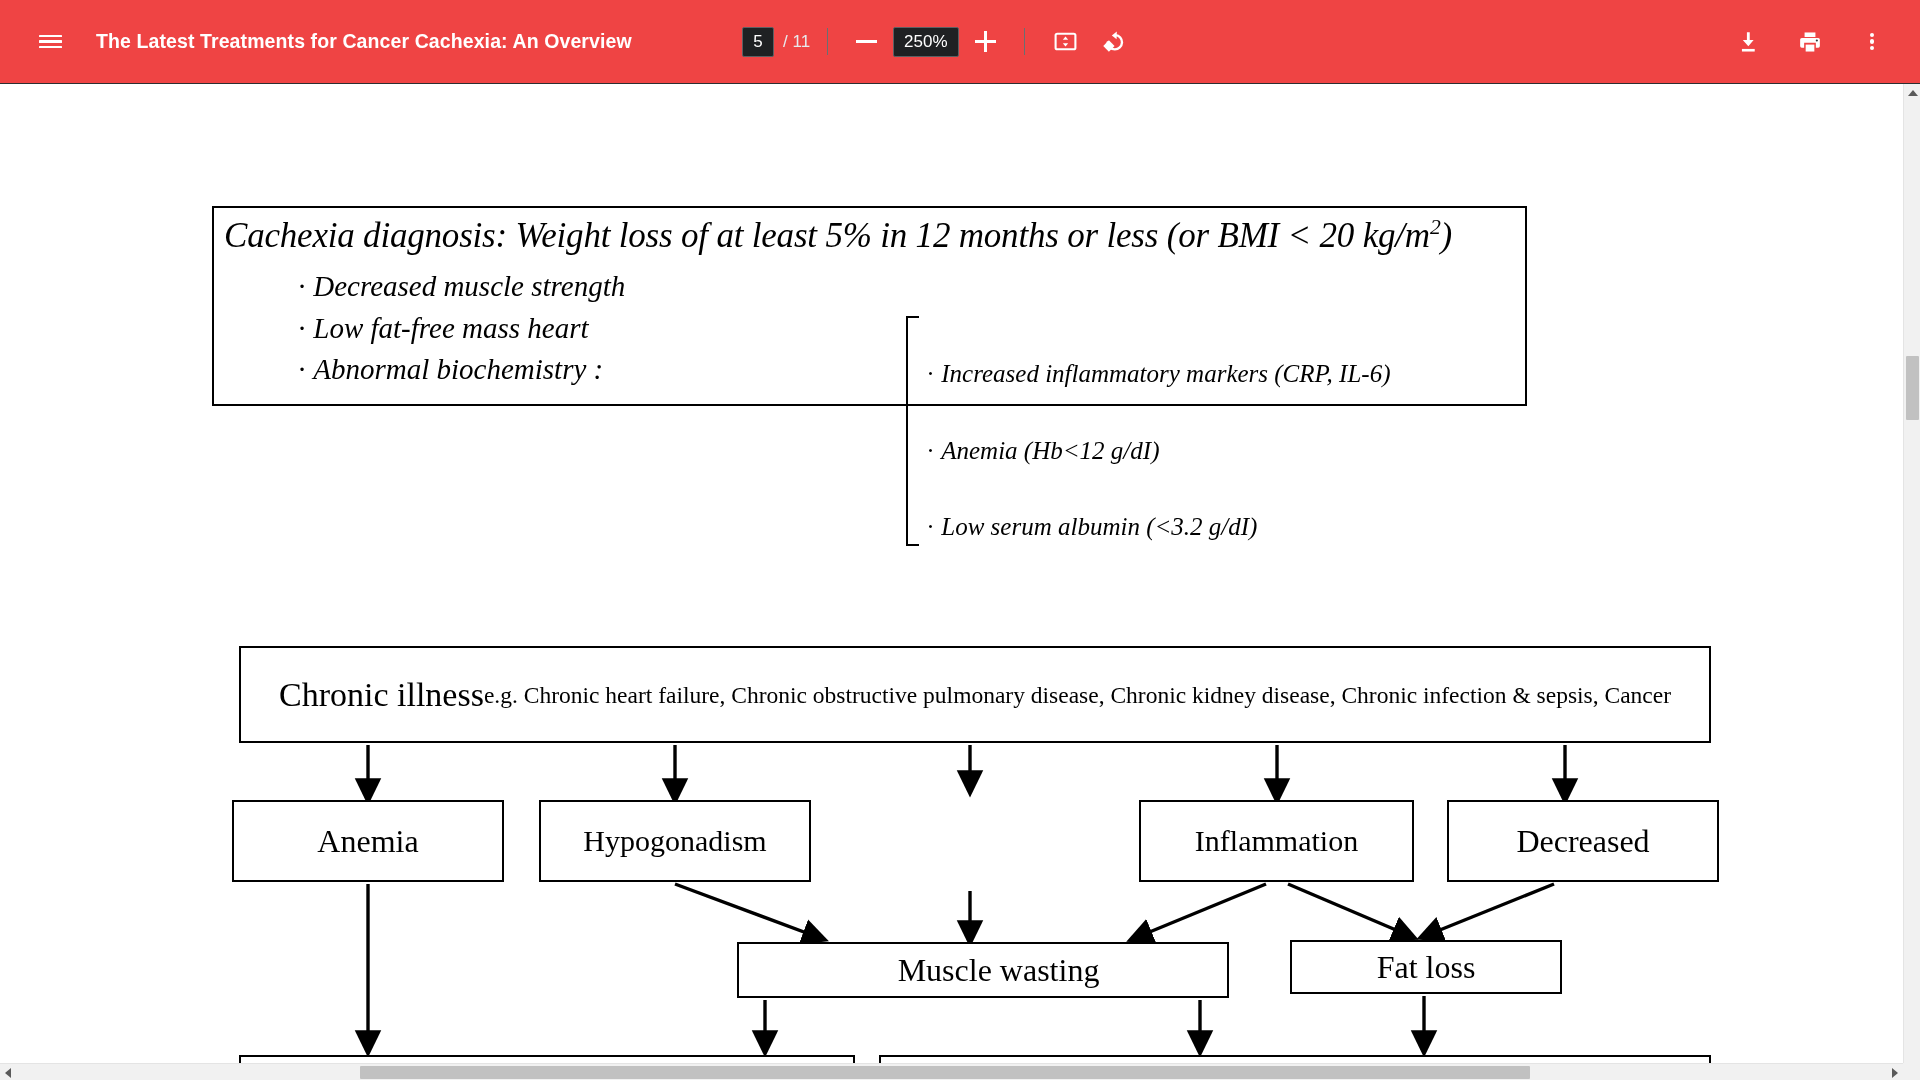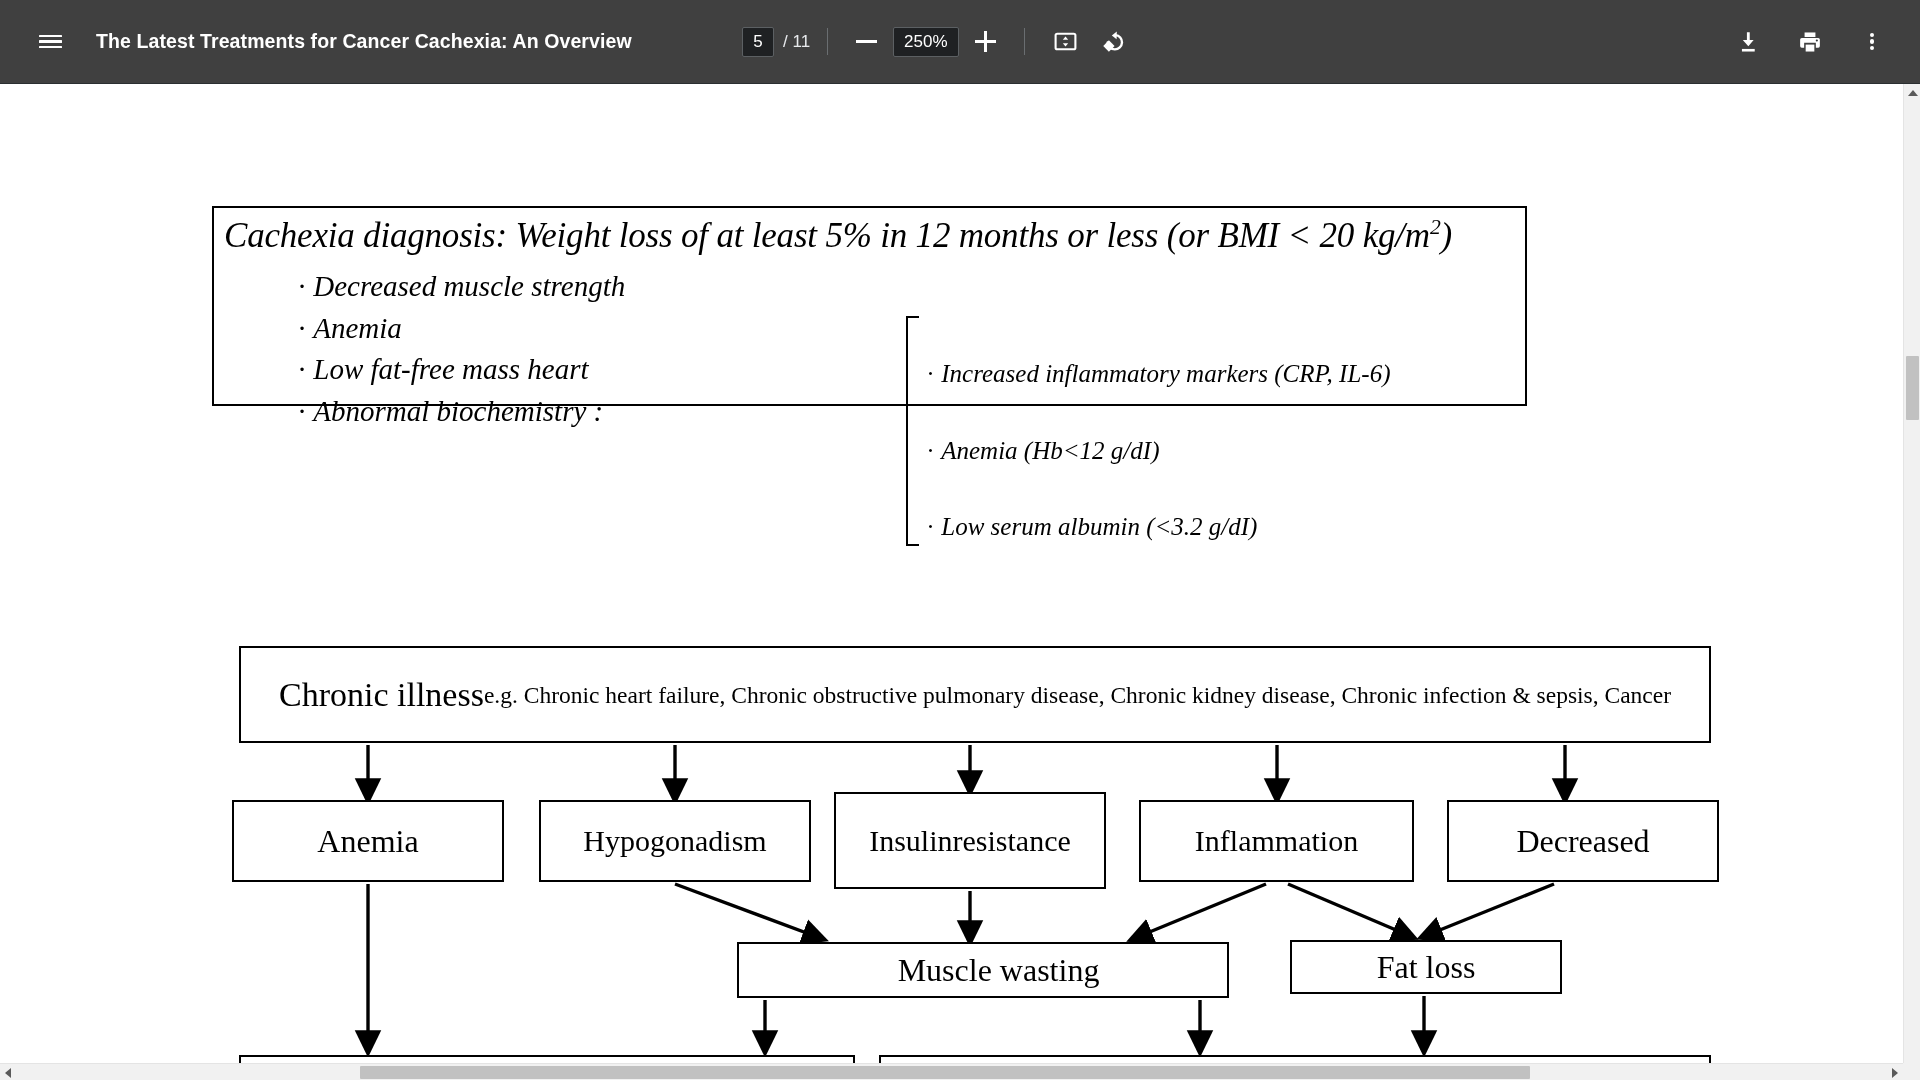--- a/index.html
+++ b/index.html
@@ -7,21 +7,21 @@
     width: 1920px; height: 1080px;
     overflow: hidden;
     background: #ffffff;
     font-family: "Liberation Sans", sans-serif;
   }
 
   
   #toolbar {
     position: absolute; top: 0; left: 0;
     width: 1920px; height: 84px;
-    background: #404040;
+    background: #ef4444;
     display: flex; align-items: center;
     color: #ffffff;
     border-bottom: 1px solid #2b2f31;
   }
   .tb-icon-btn {
     width: 48px; height: 48px;
     display: flex; align-items: center; justify-content: center;
     cursor: pointer; flex: 0 0 auto;
   }
   #menu-btn { margin-left: 26px; }
@@ -294,21 +294,20 @@
 </div>
 
 <div id="viewer">
   <div id="page-canvas" class="doc">
 
     <div id="diagnosis-box">
       <div id="diagnosis-heading"><span>Cachexia diagnosis: Weight loss of at least 5% in 12 months or less (or BMI &lt; 20 kg/m</span><sup>2</sup><span>)</span></div>
 
       <div id="diagnosis-list">
         <div class="dlist-row"><span class="bullet-dot">·</span><span>Decreased muscle strength</span></div>
-        <div class="dlist-row"><span class="bullet-dot">·</span><span>Anemia</span></div>
         <div class="dlist-row"><span class="bullet-dot">·</span><span>Low fat-free mass heart</span></div>
         <div class="dlist-row"><span class="bullet-dot">·</span><span>Abnormal biochemistry :</span></div>
       </div>
 
       <div id="biochem-group">
         <div id="biochem-brace"></div>
         <div id="biochem-list">
           <div class="blist-row"><span class="bullet-dot">·</span><span>Increased inflammatory markers (CRP, IL-6)</span></div>
           <div class="blist-row"><span class="bullet-dot">·</span><span>Anemia (Hb&lt;12 g/dI)</span></div>
           <div class="blist-row"><span class="bullet-dot">·</span><span>Low serum albumin (&lt;3.2 g/dI)</span></div>
@@ -348,24 +347,20 @@
         <div id="chronic-title">Chronic illness</div>
         <div id="chronic-sub">e.g. Chronic heart failure, Chronic obstructive pulmonary disease, Chronic kidney disease, Chronic infection &amp; sepsis, Cancer</div>
       </div>
 
       <div id="box-anemia" class="fbox row2-box">
         <div class="row2-label">Anemia</div>
       </div>
       <div id="box-hypogonadism" class="fbox row2-box">
         <div class="row2-label-small">Hypogonadism</div>
       </div>
-      <div id="box-insulin" class="fbox">
-        <div class="row2-label-small">Insulin</div>
-        <div class="row2-label-small">resistance</div>
-      </div>
       <div id="box-inflammation" class="fbox row2-box">
         <div class="row2-label-small">Inflammation</div>
       </div>
       <div id="box-anorexia" class="fbox row2-box">
         <div class="row2-label">Decreased</div>
       </div>
 
       <div id="box-muscle" class="fbox">
         <div class="row3-label">Muscle wasting</div>
       </div>

